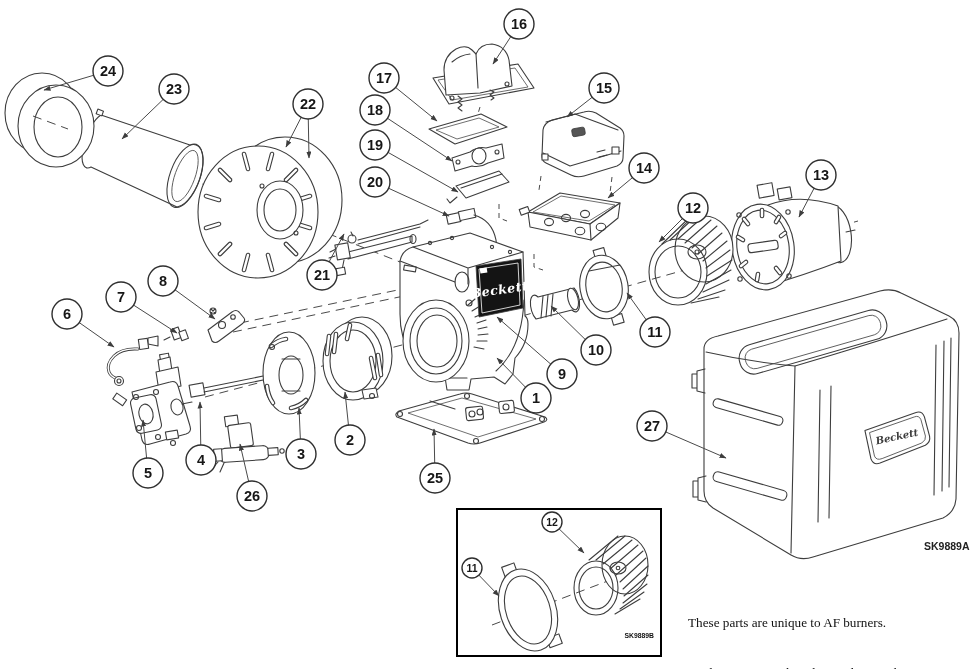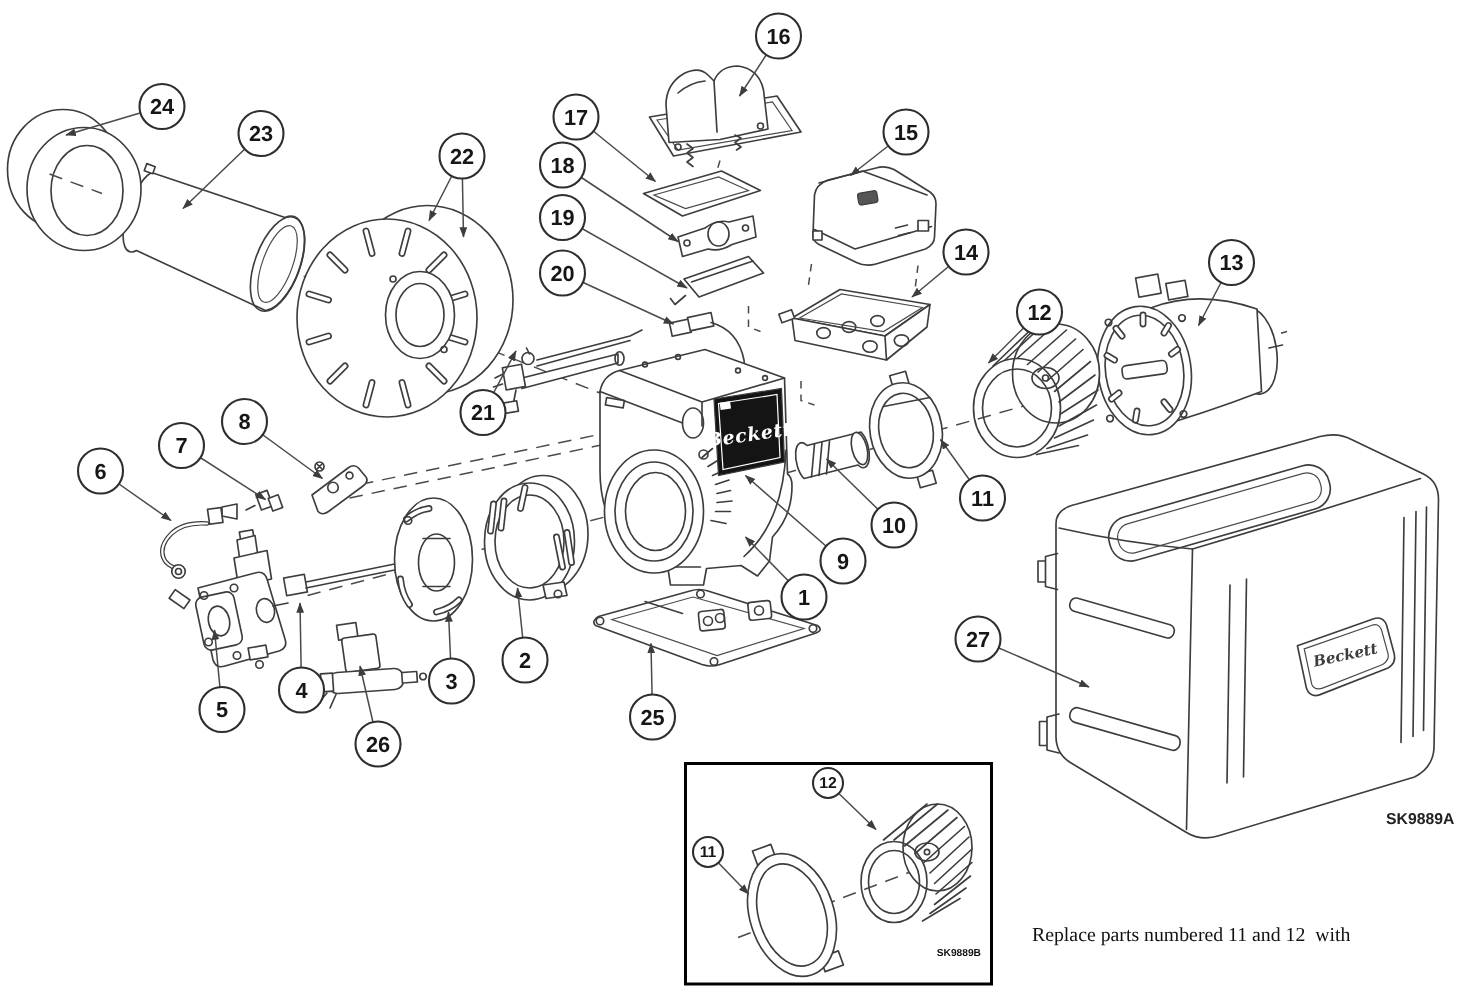--- a/index.html
+++ b/index.html
@@ -517,17 +517,18 @@
       <circle cx="472" cy="568" r="10" class="co"></circle>
       <text x="472" y="571.6" class="cot-sm">11</text>
     </svg>
 
 <div class="inset-box"></div>
 
 <div class="code-main">SK9889A</div>
 <div class="code-inset">SK9889B</div>
 
 <div class="note">
+  <div>These parts are unique to AF burners.</div>
   <div>Replace parts numbered 11 and 12  with</div>
   
 </div>
 
 </div>
 
 </body></html>

